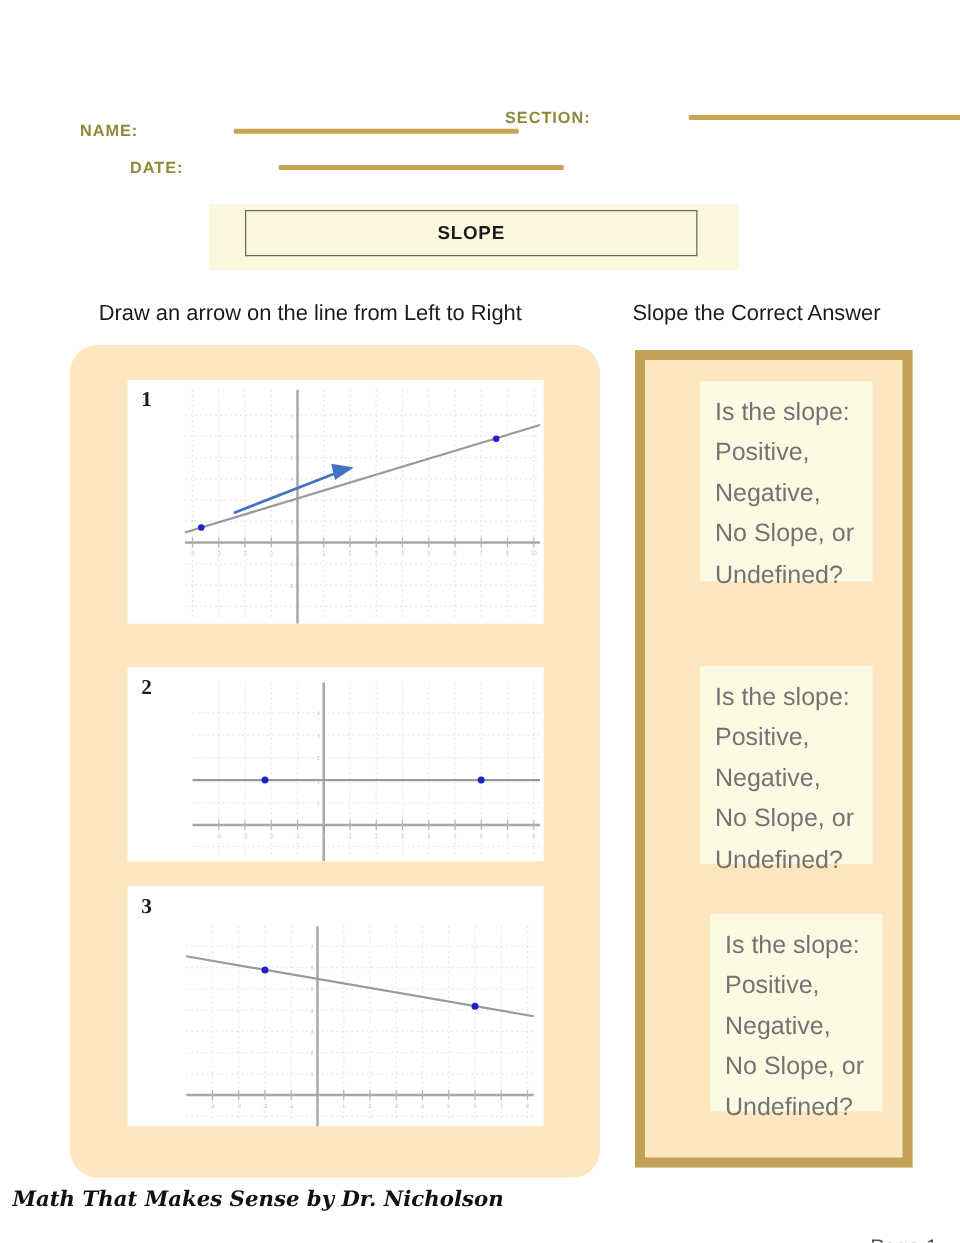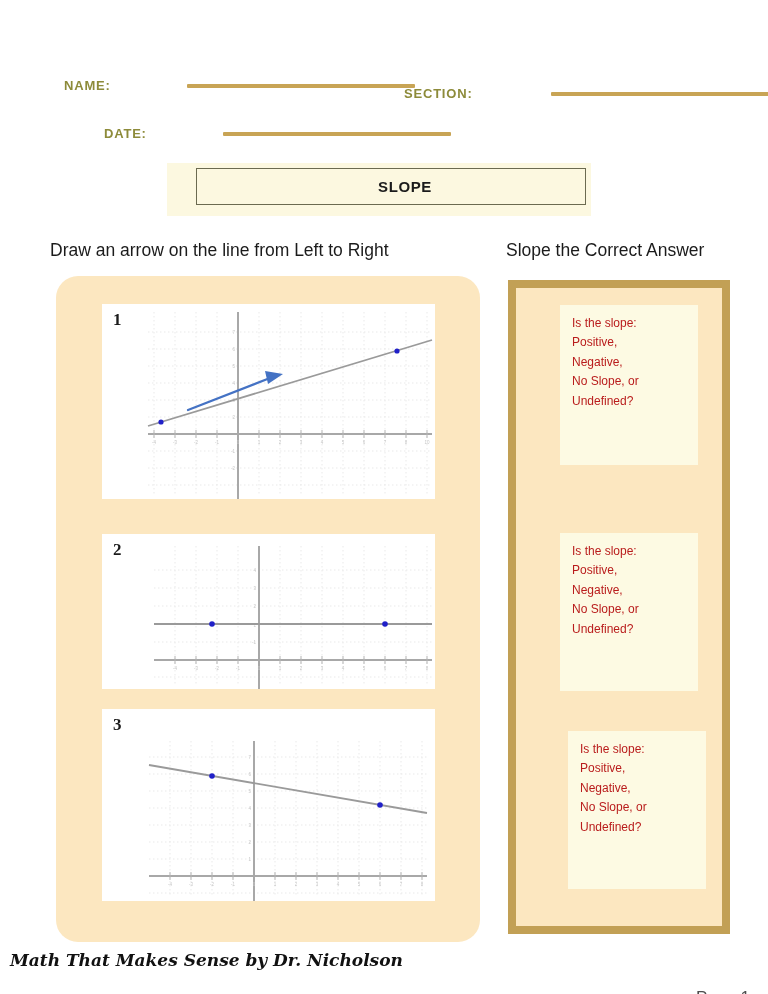--- a/index.html
+++ b/index.html
@@ -24,57 +24,57 @@
     color: #8d8b3a;
     font-family: "Liberation Sans", sans-serif;
     white-space: nowrap;
   }
   .hdr-rule {
     height: 4px;
     background: #c8a455;
     border-radius: 1px;
   }
 
-  #row-name  { left: 64px; top: 78px; }
+  #row-name  { left: 64px; top: 97px; }
   #row-name .hdr-rule   { width: 228px; margin-left: 76px; }
   #row-section { left: 404px; top: 86px; }
   #row-section .hdr-rule{ width: 220px; margin-left: 78px; }
   #row-date  { left: 64px; top: 126px; margin-left: 40px; }
   #row-date .hdr-rule   { width: 228px; margin-left: 76px; }
 
   
   #title-band {
     position: absolute;
     left: 167px; top: 163px;
     width: 424px; height: 53px;
     background: #fcf8e0;
   }
   #title-box {
     position: absolute;
     left: 196px; top: 168px;
     width: 360px; height: 35px;
     border: 1.5px solid #6b6a50;
     background: #fcf8e0;
-    display: flex; align-items: center; justify-content: center; padding-left: 28px;
+    display: flex; align-items: center; justify-content: center;
   }
   #title-text {
     font-size: 15px;
     font-weight: 700;
     letter-spacing: 0.6px;
     color: #1b1b1b;
   }
 
   
   .instruction {
     position: absolute;
     font-size: 17.5px;
     color: #1b1b1b;
     white-space: nowrap;
   }
-  #instr-left  { left: 50px;  top: 240px; }
+  #instr-left  { left: 79px;  top: 240px; }
   #instr-right { left: 506px; top: 240px; }
 
   
   #graph-panel {
     position: absolute;
     left: 56px; top: 276px;
     width: 424px; height: 666px;
     background: #fce7c0;
     border-radius: 22px;
   }
@@ -105,23 +105,23 @@
     width: 222px; height: 654px;
     background: #fce7c0;
     border: 8px solid #c2a055;
     box-sizing: border-box;
   }
   .answer-box {
     position: absolute;
     background: #fdfae3;
     padding: 9px 0 12px 12px;
     box-sizing: border-box;
-    font-size: 12px;
+    font-size: 20px;
     line-height: 1.62;
-    color: #b91c1c;
+    color: #737373;
   }
   #answer-box-1 { left: 44px;  top: 17px;  width: 138px; height: 160px; }
   #answer-box-2 { left: 44px;  top: 245px; width: 138px; height: 158px; }
   #answer-box-3 { left: 52px;  top: 443px; width: 138px; height: 158px; }
   .answer-line { display: block; white-space: nowrap; }
 
   
   #footer-credit {
     position: absolute;
     left: 10px; top: 950px;

